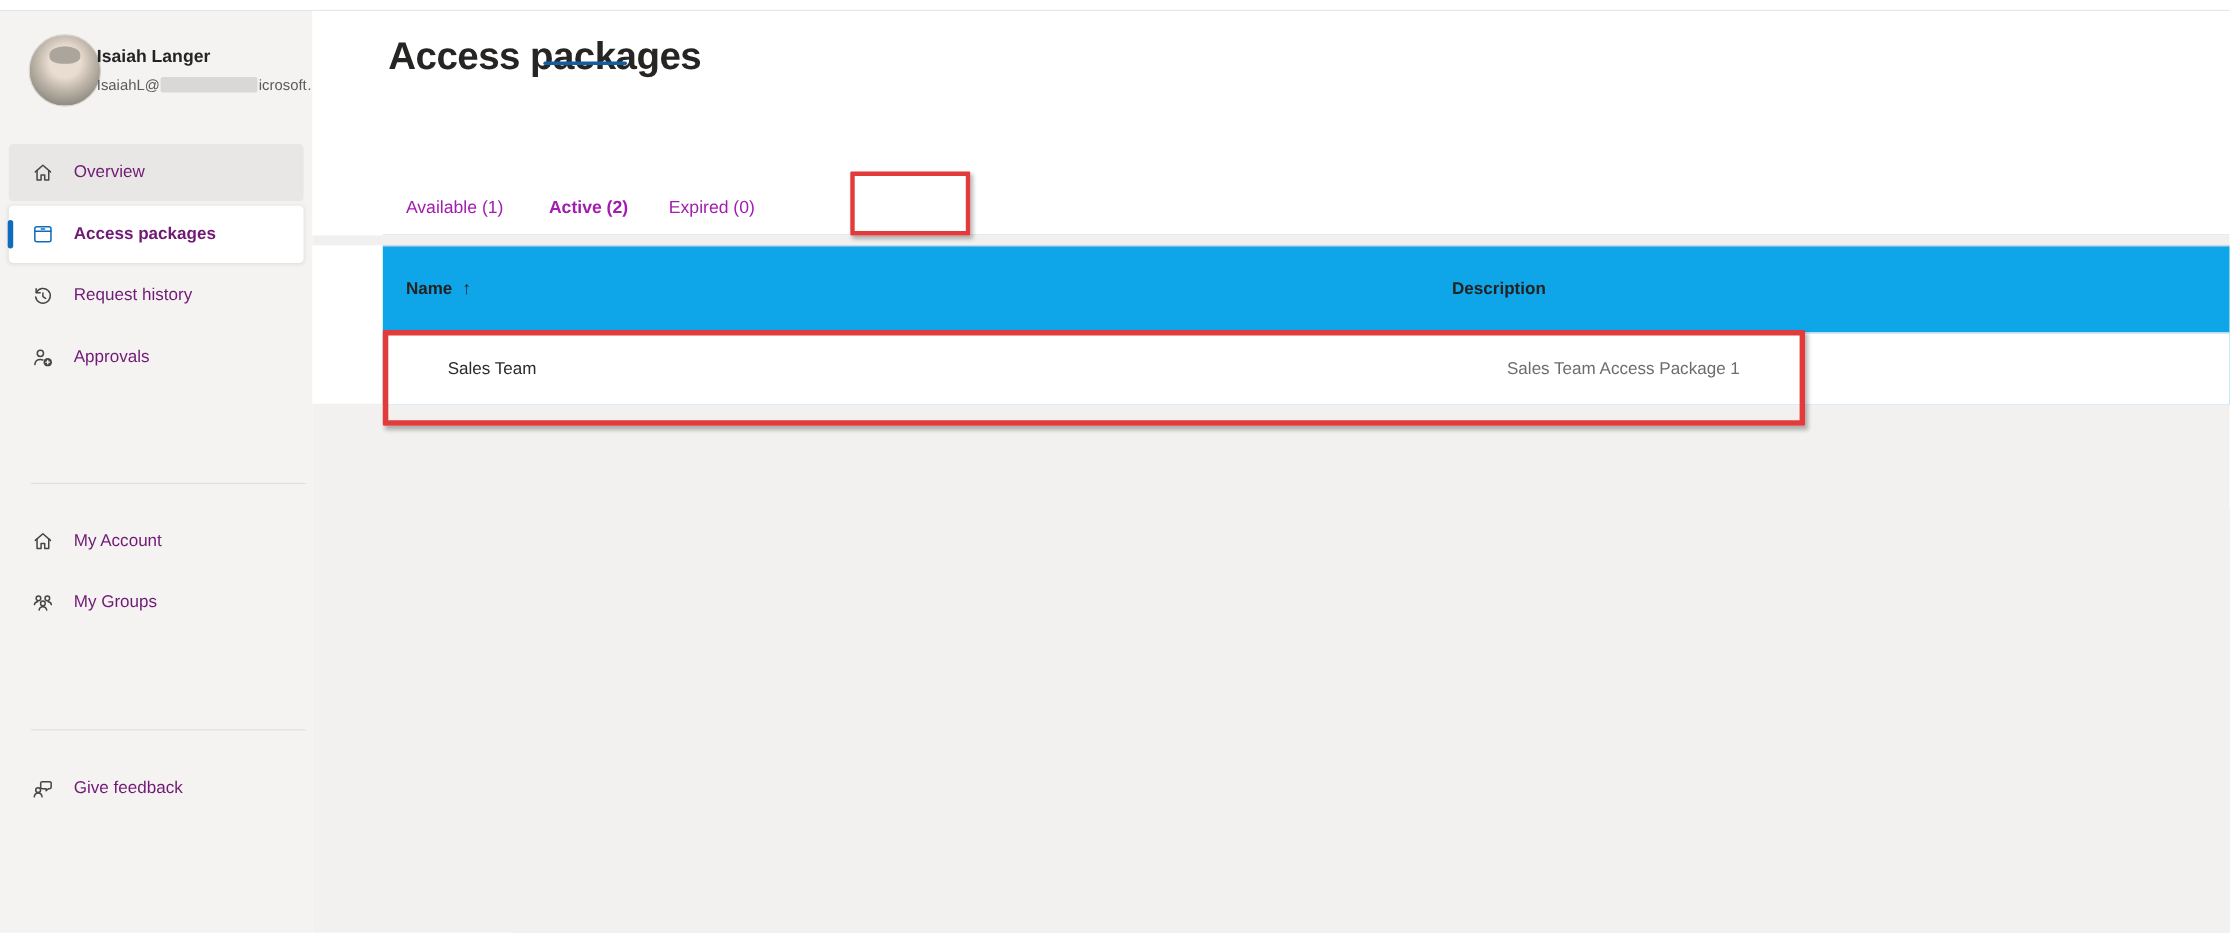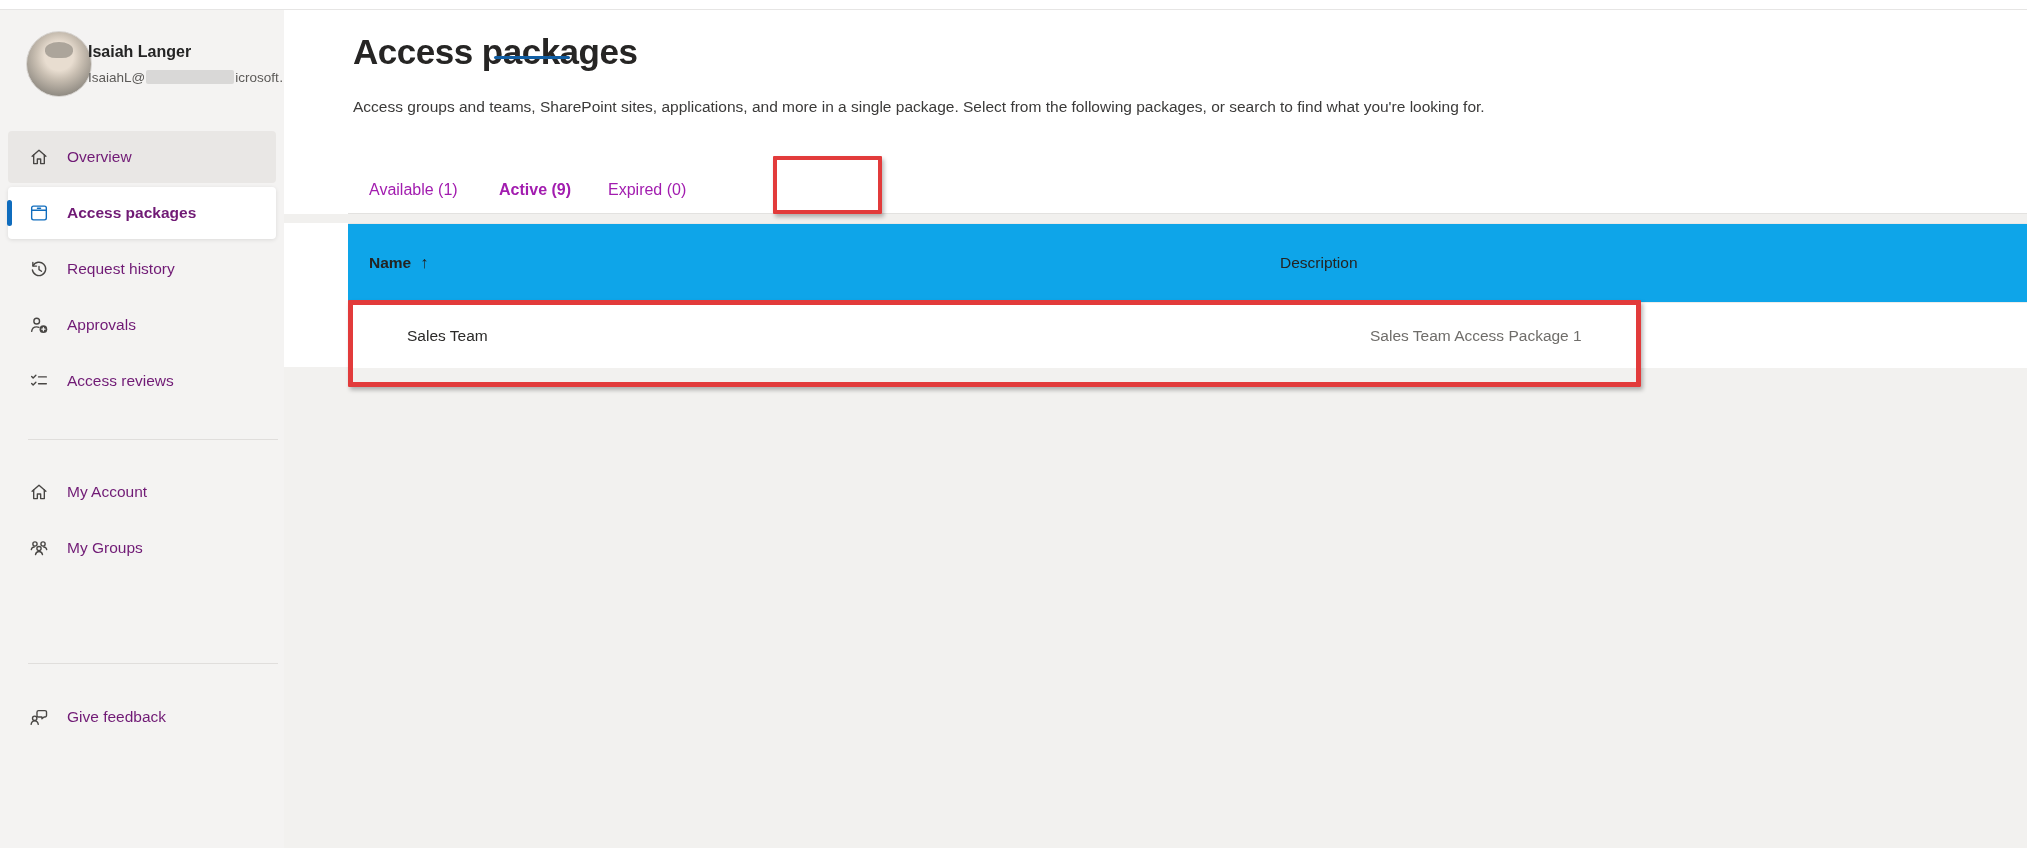--- a/index.html
+++ b/index.html
@@ -53,21 +53,21 @@
   .tab-active{left:215px;font-weight:700;}
   .tab-expired{left:324px;}
   .tab-underline{position:absolute;left:210px;top:46px;width:76px;height:3px;border-radius:2px;background:#115ea3;}
   .tabs-bottom-border{position:absolute;left:64px;top:203px;right:0;height:1px;background:#e3e2e0;}
   .band{position:absolute;left:0;top:204px;right:0;height:9px;background:#f1f0ee;}
 
   .table-card{position:absolute;left:64px;top:213px;right:0;height:144px;background:#0ea5e9;border-top:1px solid #e9e8e6;}
   .thead{position:absolute;left:0;top:0;right:0;height:78px;border-bottom:1px solid #edecea;}
   .th{position:absolute;top:0;height:78px;display:flex;align-items:center;font-size:15.5px;font-weight:700;color:#242322;cursor:pointer;}
   .th-name{left:21px;}
-  .th-desc{left:932px;font-weight:400;}
+  .th-desc{left:972px;font-weight:700;}
   .sort-arrow{font-weight:400;font-size:16px;margin-left:9px;color:#242322;}
   .trow{position:absolute;left:0;top:79px;right:0;height:65px;background:#ffffff;cursor:pointer;}
   .td{position:absolute;top:0;height:65px;display:flex;align-items:center;font-size:15.5px;margin-left:38px;}
   .td-name{left:21px;color:#2b2a29;}
   .td-desc{left:984px;color:#6f6d6a;}
 
   .below-table{position:absolute;left:0;top:357px;right:0;bottom:0;background:#f2f1ef;}
 
   
   .anno{position:absolute;border:4px solid #e23b3b;box-shadow:2px 3px 4px rgba(0,0,0,.28);border-radius:1px;}
@@ -122,31 +122,20 @@
         <span class="icon">
           <svg viewBox="0 0 24 24">
               <circle cx="9.5" cy="7.8" r="3.1"></circle>
               <path d="M4 19c.3-3.2 2.6-5 5.5-5 .9 0 1.8.2 2.5.5"></path>
               <circle class="badge-dot" cx="16.8" cy="16.6" r="4.2"></circle>
               <path d="M16.8 14.9v3.4M15.1 16.6h3.4" style="stroke:#f4f3f2;stroke-width:1.4"></path>
             </svg>
         </span>
         <span>Approvals</span>
       </div>
-      <div class="nav-item">
-        <span class="icon">
-          <svg viewBox="0 0 24 24">
-              <path d="M4 7.2l1.6 1.6 3-3"></path>
-              <path d="M11.5 7.5H20"></path>
-              <path d="M4 14.7l1.6 1.6 3-3"></path>
-              <path d="M11.5 15H20"></path>
-            </svg>
-        </span>
-        <span>Access reviews</span>
-      </div>
     </div>
 
     <div class="divider div-1"></div>
 
     <div class="nav nav-2">
       <div class="nav-item">
         <span class="icon">
           <svg viewBox="0 0 24 24">
               <path d="M4.5 11.2 12 4.6l7.5 6.6"></path>
               <path d="M6.2 9.8v9.4h4v-5h3.6v5h4V9.8"></path>
@@ -180,25 +169,24 @@
               <path d="M3.4 20c.4-2.5 2-3.8 3.9-3.8s3.5 1.3 3.9 3.8"></path>
             </svg>
         </span>
         <span>Give feedback</span>
       </div>
     </div>
   </div>
 
   <div class="main">
     <div class="page-title">Access packages</div>
-    <div class="page-subtitle">Access groups and teams, SharePoint sites, applications, and more in a single package. Select from the following packages, or search to find what you're looking for.</div>
 
     <div class="tabs">
       <div class="tab tab-available">Available (1)</div>
-      <div class="tab tab-active">Active (9)</div>
+      <div class="tab tab-active">Active (2)</div>
       <div class="tab tab-expired">Expired (0)</div>
     </div>
     <div class="tab-underline"></div>
     <div class="tabs-bottom-border"></div>
     <div class="band"></div>
 
     <div class="below-table"></div>
 
     <div class="table-card">
       <div class="thead">

